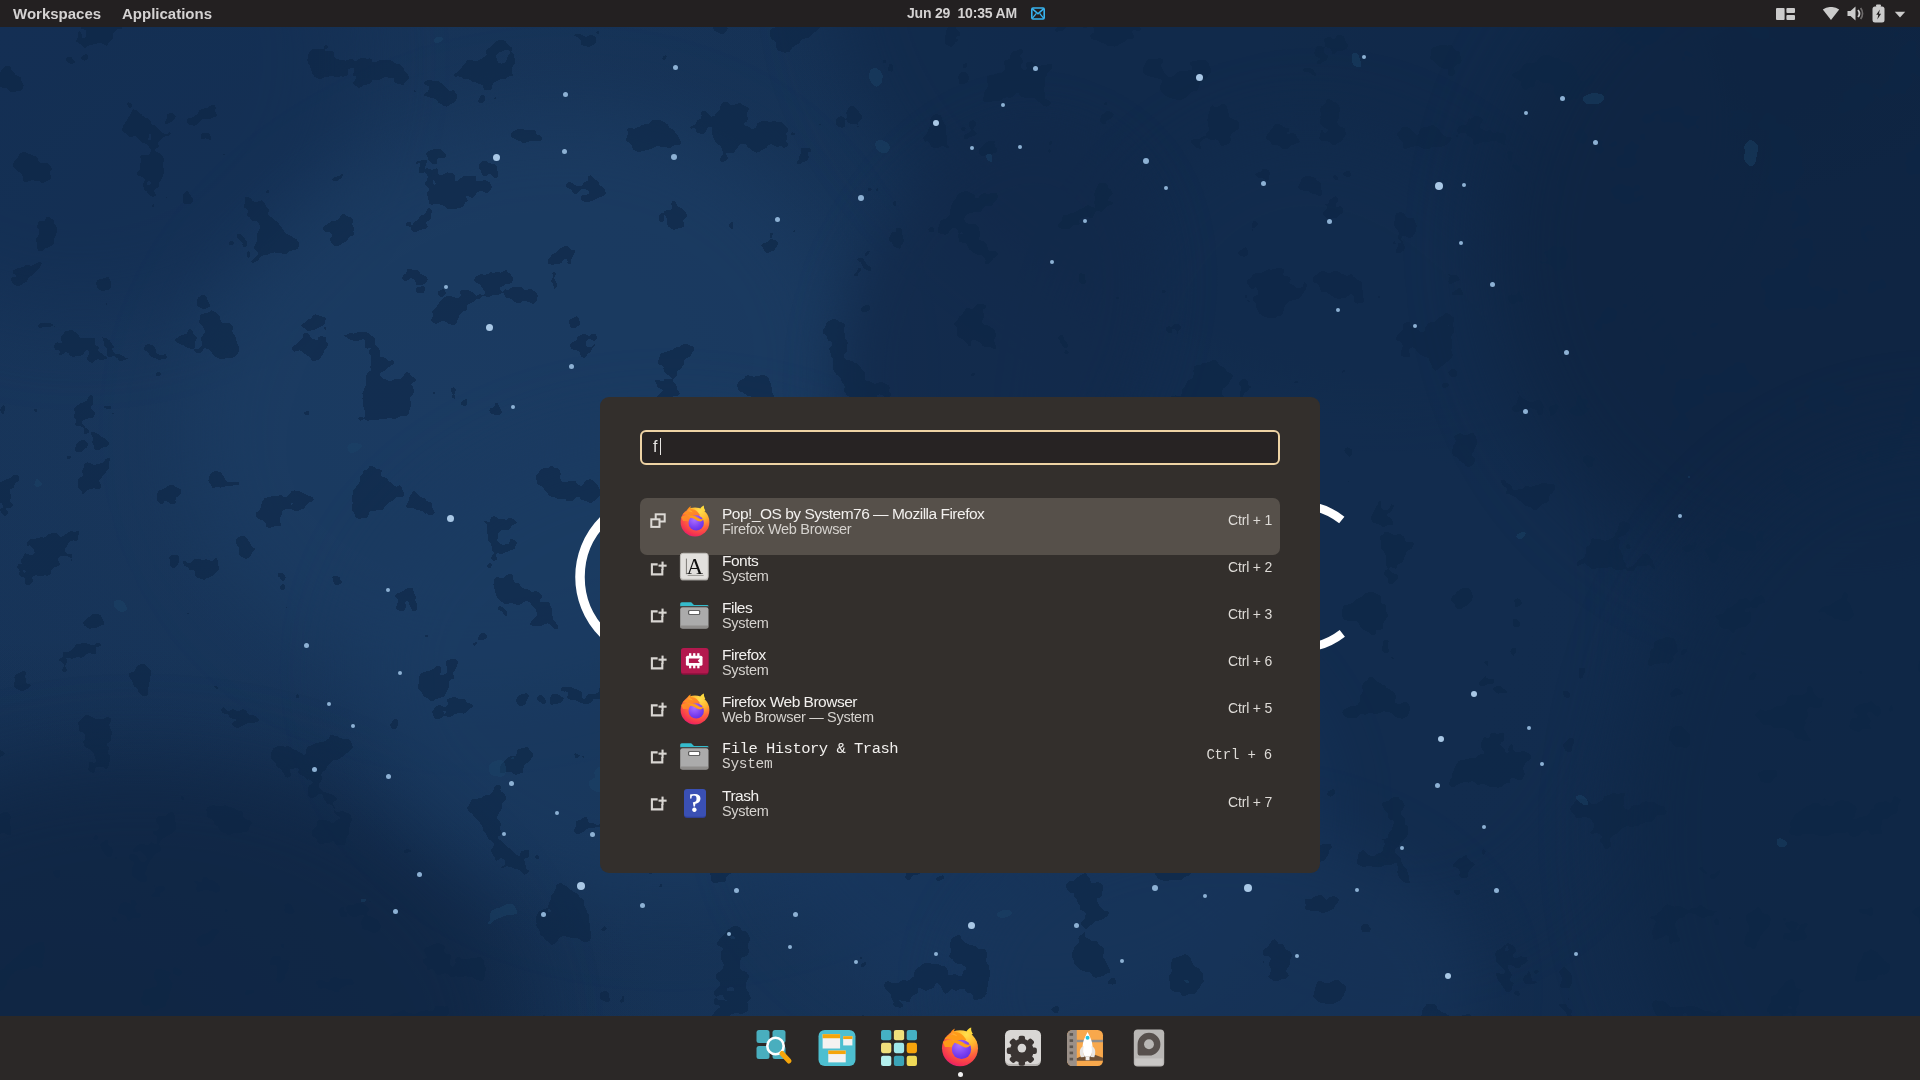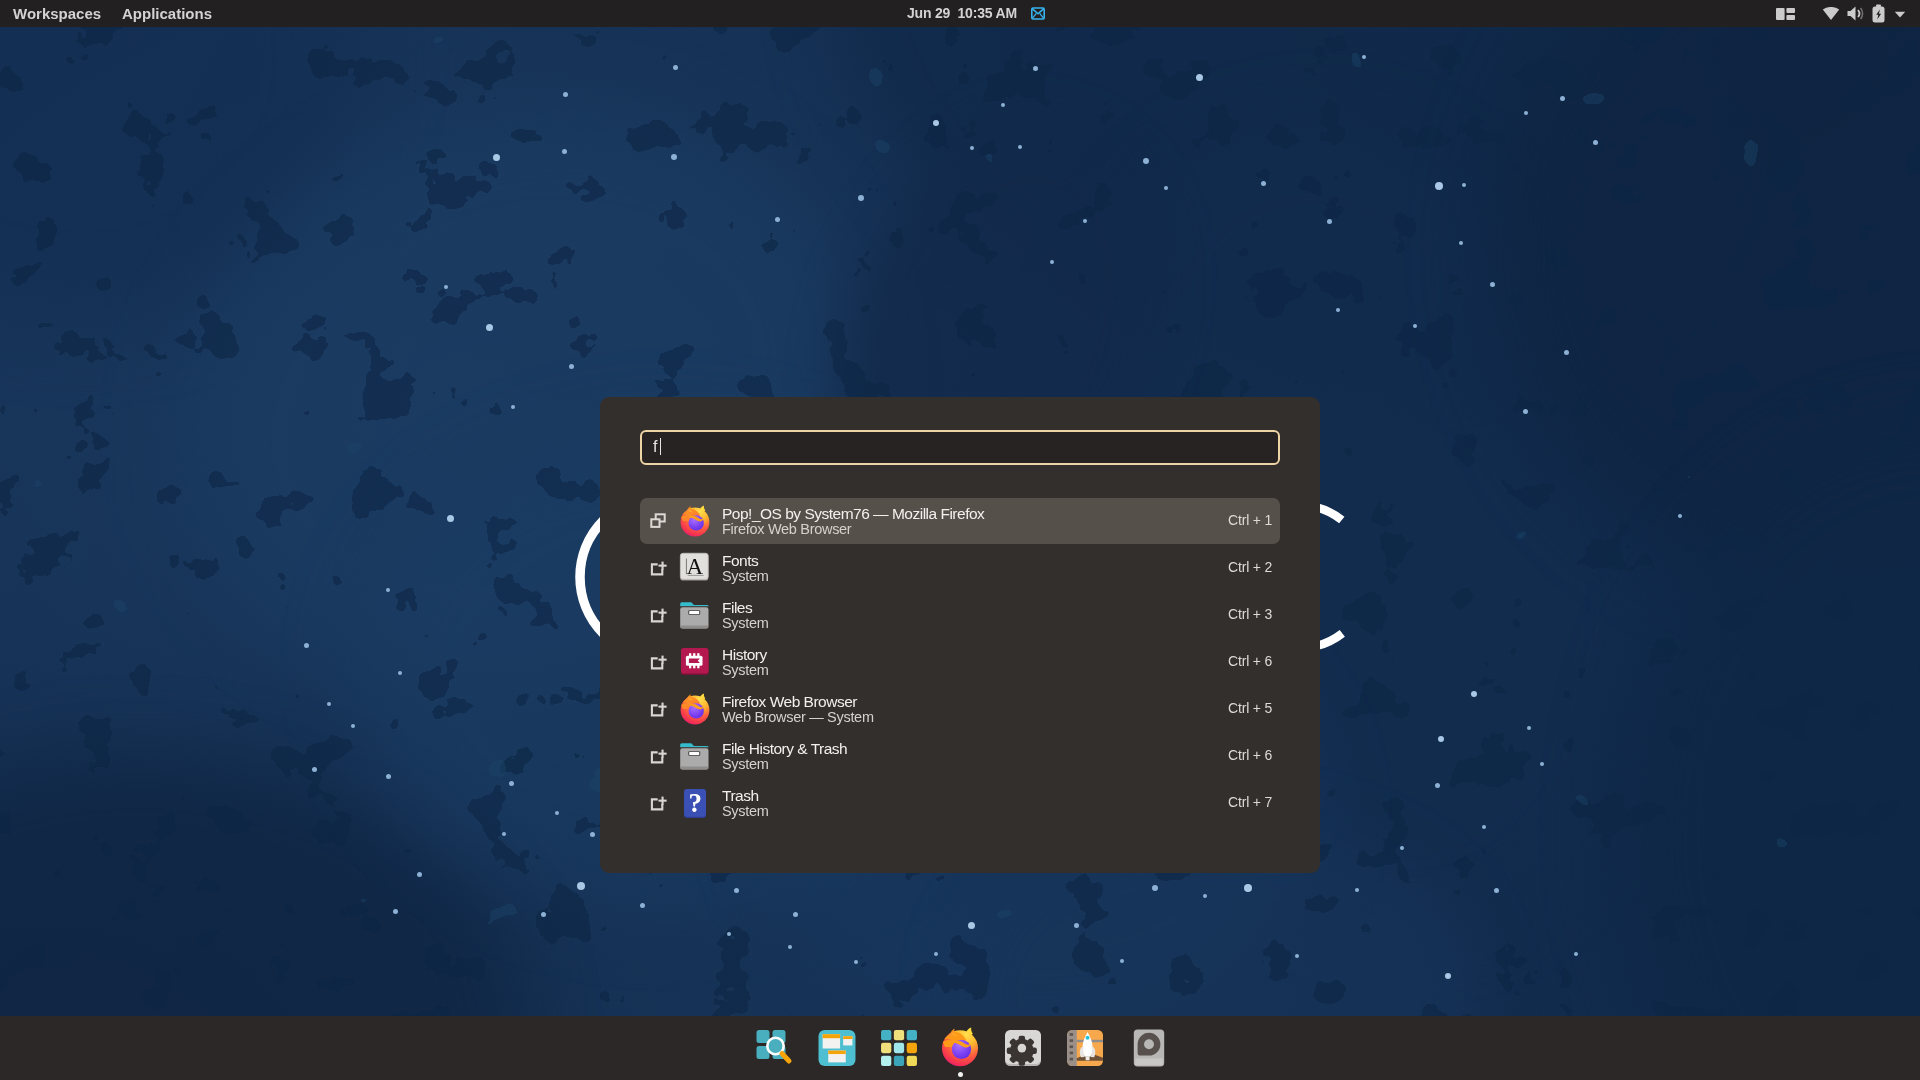--- a/index.html
+++ b/index.html
@@ -18,21 +18,21 @@
   .blob{position:absolute;border-radius:50%;}
   .star{position:absolute;border-radius:50%;background:#8db1d4;}
   
   #topbar{position:absolute;left:0;top:0;width:1920px;height:27px;background:#232021;color:#d4d2d2;}
   #topbar .item{position:absolute;top:0;height:27px;line-height:27px;font-size:15px;font-weight:bold;}
   
   #dialog{position:absolute;left:600px;top:397px;width:720px;height:476px;background:#332f2c;border-radius:9px;}
   #searchbox{position:absolute;left:40px;top:33px;width:636px;height:31px;background:#272323;
      border:2px solid #eed3a4;border-radius:6px;}
   #searchbox .q{position:absolute;left:11px;top:6px;font-size:16px;color:#e8e6e3;}
-  .row{position:absolute;left:40px;width:640px;height:46px;}
+  .row{position:absolute;left:40px;width:640px;height:57px;}
   .row .sel{position:absolute;inset:0;background:#56504a;border-radius:7px;}
   .licon{position:absolute;left:9px;top:14px;width:18px;height:18px;}
   .aicon{position:absolute;left:39px;top:7px;width:32px;height:32px;}
   .ttl{position:absolute;left:82px;top:7px;font-size:15.5px;line-height:18px;letter-spacing:-0.5px;color:#f2f0ee;white-space:nowrap;}
   .sub{position:absolute;left:82px;top:23px;font-size:14.5px;line-height:17px;letter-spacing:-0.3px;color:#d5d2ce;white-space:nowrap;}
   .sc{position:absolute;right:8px;top:14px;font-size:14px;letter-spacing:-0.2px;color:#dedbd7;}
   
   #dock{position:absolute;left:0;top:1016px;width:1920px;height:64px;background:#2b2827;}
   .dicon{position:absolute;top:13px;width:38px;height:38px;}
 </style>
@@ -274,21 +274,21 @@
 <rect x="10" y="7.2" width="2.3" height="3.5"></rect>
               <rect x="14.1" y="7.2" width="2.3" height="3.5"></rect>
               <rect x="18.2" y="7.2" width="2.3" height="3.5"></rect>
 <rect x="10" y="18.8" width="2.3" height="3.5"></rect>
               <rect x="14.1" y="18.8" width="2.3" height="3.5"></rect>
               <rect x="18.2" y="18.8" width="2.3" height="3.5"></rect>
 <rect x="6.9" y="9.7" width="16.6" height="10.1" rx="1.6"></rect>
 </g>
 <path d="M9.9 12.4 H20.9 L18.8 14.75 L20.9 17.1 H9.9 Z" fill="#b3194e"></path>
 </svg></span>
-      <div class="ttl">History</div>
+      <div class="ttl">Firefox</div>
       <div class="sub">System</div>
       <div class="sc">Ctrl + 6</div>
     </div>
     <div class="row" style="top:289px;">
       <span class="licon"><svg width="18" height="18" viewBox="0 0 18 18">
 <path d="M7.6 5.4 H2.9 V15.4 H13.3 V11" stroke="#d9d6d2" stroke-width="2.1" fill="none" stroke-linecap="square"></path>
 <rect x="9.5" y="5.6" width="8.1" height="2.1" fill="#d9d6d2"></rect>
 <rect x="12.5" y="2.6" width="2.1" height="8.1" fill="#d9d6d2"></rect>
 </svg></span>
       <span class="aicon"><svg width="32" height="32" viewBox="0 0 32 32">
@@ -314,21 +314,21 @@
 <path d="M21 4 C22 1.8 23.5 0.9 25 0.4 C24.6 2.4 25.4 4 26.3 5.4 L23 8 Z" fill="#ffdb3d"></path>
 <circle cx="16" cy="17" r="14.4" fill="url(#fob)"></circle>
 <path d="M2.2 12 C6 9.5 10 10 13.5 12.5 C10 9 5.5 9 3.5 9.8 C5 7 9.5 5.2 13.8 7.4 C12 5 9.5 4.4 9.5 4.4 C12.5 3.2 16.5 4.4 18.6 7 L21 10 L14 16 L4 16 Z" fill="url(#fsb)"></path>
 <circle cx="17.2" cy="17.9" r="7.7" fill="url(#fpb)"></circle>
 <path d="M9.2 12 C12.4 10 16.4 10.6 19 12.8 C21 14.4 22.8 14.6 24.5 13.4 C24 15.8 22 16.8 20 16.3 C17.4 15.6 16.2 13.6 12.9 12.9 C11.6 12.6 10.3 12.3 9.2 12 Z" fill="#ff9e18"></path>
 </svg></span>
       <div class="ttl">Firefox Web Browser</div>
       <div class="sub">Web Browser — System</div>
       <div class="sc">Ctrl + 5</div>
     </div>
-    <div class="row" style="top:336px;">
+    <div class="row" style="top:336px;font-family:Liberation Mono, monospace;">
       <span class="licon"><svg width="18" height="18" viewBox="0 0 18 18">
 <path d="M7.6 5.4 H2.9 V15.4 H13.3 V11" stroke="#d9d6d2" stroke-width="2.1" fill="none" stroke-linecap="square"></path>
 <rect x="9.5" y="5.6" width="8.1" height="2.1" fill="#d9d6d2"></rect>
 <rect x="12.5" y="2.6" width="2.1" height="8.1" fill="#d9d6d2"></rect>
 </svg></span>
       <span class="aicon"><svg width="32" height="32" viewBox="0 0 32 32">
 <path d="M1.2 7.5 L1.2 4.8 a1.6 1.6 0 0 1 1.6 -1.6 L12.2 3.2 L15 6 L28.2 6 a1.3 1.3 0 0 1 1.3 1.3 V7.5 Z" fill="#35bccd"></path>
 <rect x="1.2" y="7.1" width="28.3" height="1.2" fill="#474443"></rect>
 <rect x="1.2" y="8.2" width="28.3" height="21.2" rx="2.4" fill="#ababab"></rect>
 <rect x="1.2" y="26.6" width="28.3" height="2.8" rx="1.4" fill="#8f8d8b"></rect>

